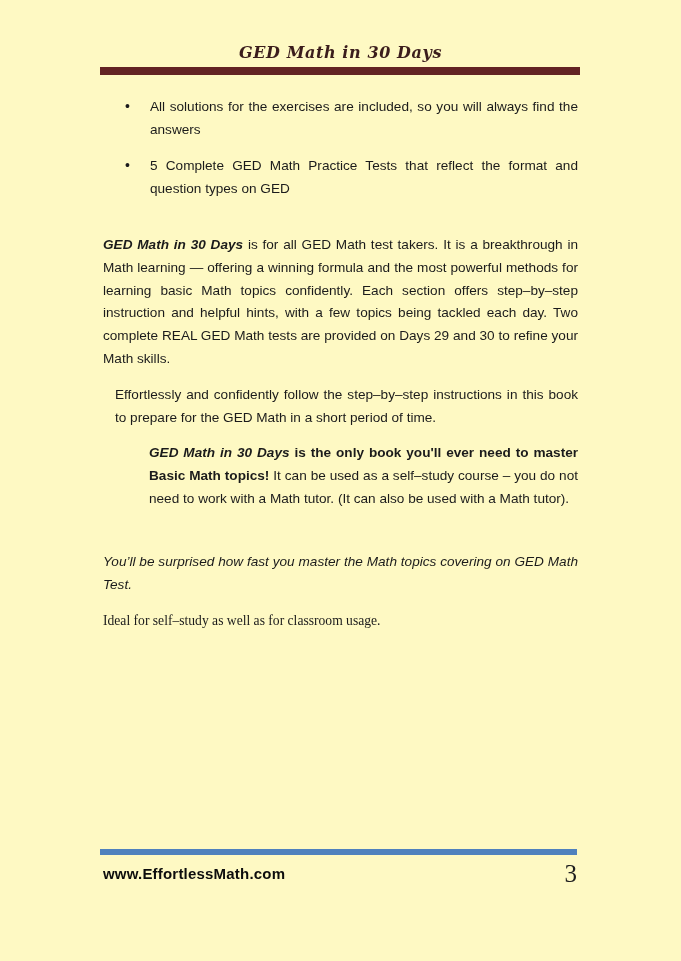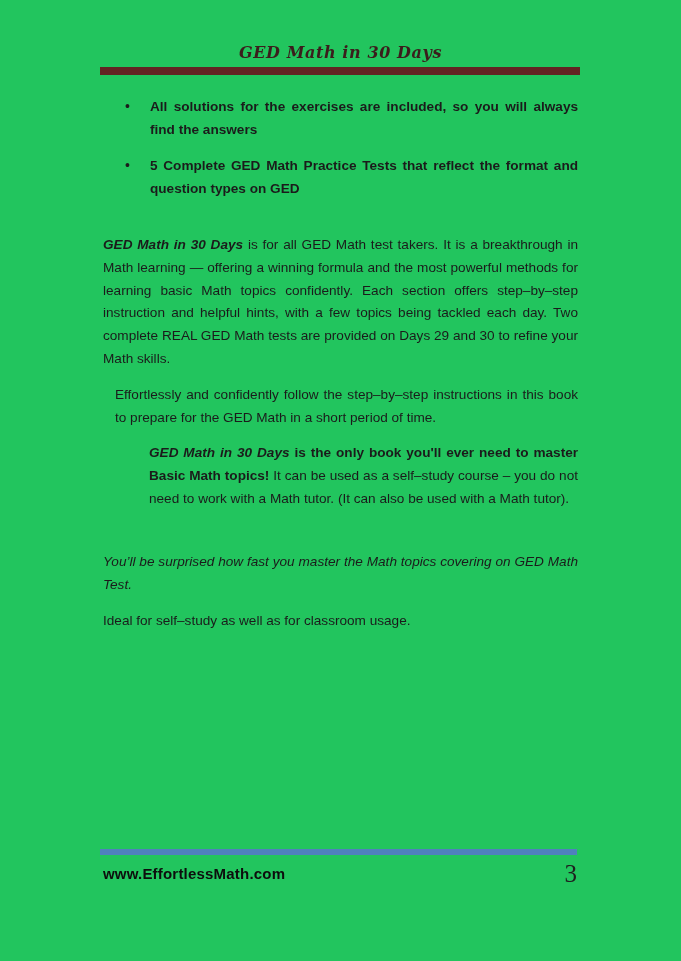--- a/index.html
+++ b/index.html
@@ -1,20 +1,20 @@
 <!DOCTYPE html>
 <html><head>
 <meta charset="utf-8">
 <style>
   html, body { margin: 0; padding: 0; background: #ffffff; }
   .page {
     position: relative;
     width: 681px;
     height: 961px;
-    background: #22c55e;
+    background: #fef9c3;
     font-family: "Liberation Sans", sans-serif;
     color: #1b1b1b;
     overflow: hidden;
   }
   .header-title {
     position: absolute;
     top: 43px;
     left: 0;
     width: 100%;
     text-align: center;
@@ -43,27 +43,27 @@
     text-align: justify;
     text-align-last: left;
   }
   .bullet-item { display: flex; margin-bottom: 13px; line-height: 23px; }
   .bullet-marker {
     flex: 0 0 47px;
     box-sizing: border-box;
     padding-left: 22px;
     font-size: 14px;
   }
-  .bullet-text { flex: 1 1 auto; text-align: justify; text-align-last: left; font-weight: bold; }
+  .bullet-text { flex: 1 1 auto; text-align: justify; text-align-last: left; }
   .para { margin: 0; }
   .p1 { margin-top: 34px; }
   .p2 { margin-top: 13px; margin-left: 12px; }
   .p3 { margin-top: 13px; margin-left: 46px; }
   .p4 { margin-top: 14px; }
-  .p5 { margin-top: 14px; }
+  .p5 { margin-top: 14px; font-family: Liberation Serif, serif; }
   .p6 { margin-top: 15px; }
   .seg-bold-italic { font-weight: bold; font-style: italic; }
   .seg-bold { font-weight: bold; }
   .italic { font-style: italic; margin-top: 40px; }
   .underline { text-decoration: underline; text-underline-offset: 4px; text-decoration-thickness: 1.5px; }
   .footer-line {
     position: absolute;
     top: 849px;
     left: 100px;
     width: 477px;

